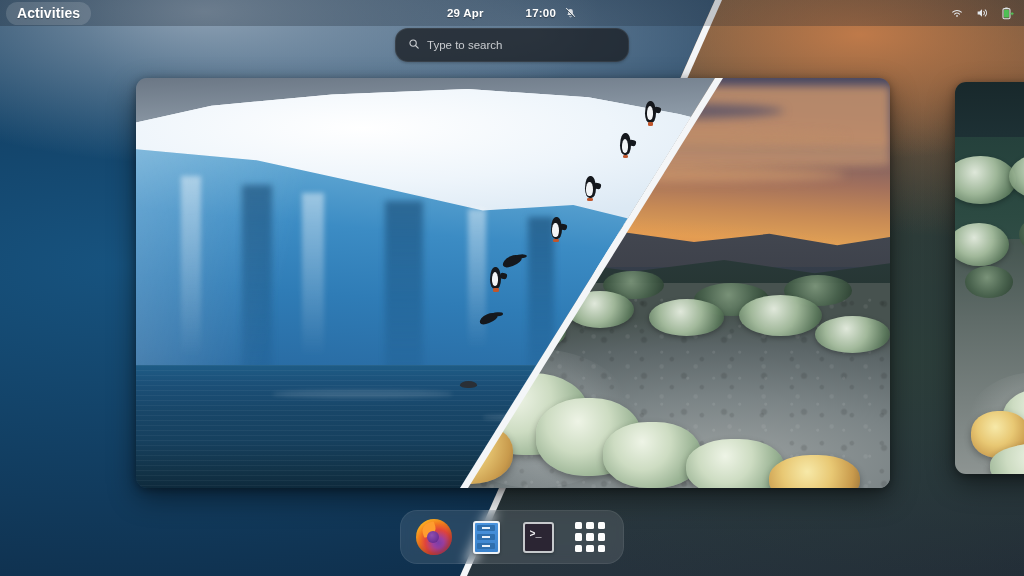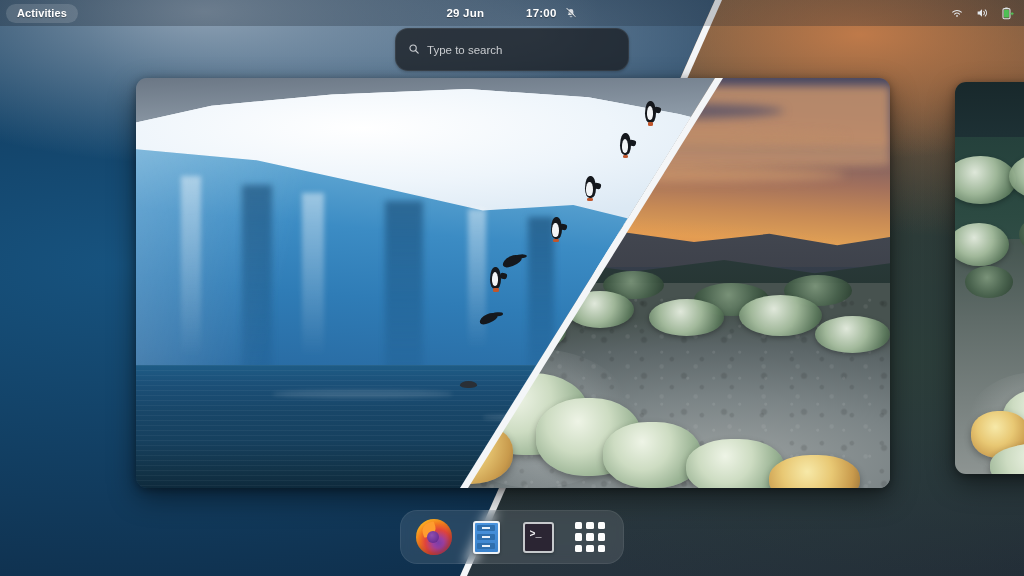--- a/index.html
+++ b/index.html
@@ -44,40 +44,40 @@
   #topbar{
     position:absolute; top:0; left:0; right:0; height:26px;
     display:flex; align-items:center;
     font-size:11.5px; font-weight:bold; color:#ffffff;
     z-index:40;
     background:linear-gradient(to right, rgba(20,30,42,.30), rgba(20,30,42,.22) 70%, rgba(20,30,42,.34));
   }
   .activities{
     margin-left:6px; padding:3px 11px 4px; border-radius:12px;
     background:rgba(255,255,255,.14); color:#fff;
-    letter-spacing:.1px; font-size:11px; font-weight:bold;
+    letter-spacing:.1px; font-size:14px; font-weight:bold;
     text-shadow:0 1px 1px rgba(0,0,0,.35);
   }
   .clock{
     position:absolute; left:50%; transform:translateX(-50%);
     display:flex; align-items:center; gap:8px;
     font-size:11.5px; font-weight:bold; white-space:nowrap;
     text-shadow:0 1px 1px rgba(0,0,0,.4);
   }
   .clock .date{ letter-spacing:.2px; }
   .clock .time{ letter-spacing:.2px;margin-left:34px; }
   .tray{
     position:absolute; right:10px; display:flex; align-items:center; gap:11px;
   }
   .tray svg{ display:block; }
 
   
   #search{
     position:absolute; top:28px; left:50%; transform:translateX(-50%);
-    width:234px; height:43px; border-radius:13px;
+    width:234px; height:34px; border-radius:13px;
     background:rgba(26,30,34,.78);
     border:1px solid rgba(255,255,255,.07);
     display:flex; align-items:center; gap:7px; padding:0 12px;
     z-index:40;
     box-shadow:0 1px 3px rgba(0,0,0,.25);
   }
   #search .ph{
     font-size:11.5px; color:#c9ccd0; font-weight:normal;
   }
 
@@ -320,21 +320,21 @@
 <div id="desktop">
   <div class="bg-left"></div>
   <div class="bg-right"></div>
   <div class="bg-divider"></div>
 </div>
 
 <div id="topbar">
   <div class="activities">Activities</div>
 
   <div class="clock">
-    <span class="date">29 Jun</span>
+    <span class="date">29 Apr</span>
     <span class="time">17:00</span>
     <span>
       <svg width="13" height="13" viewBox="0 0 16 16" fill="none">
         <path d="M4 11h8l-1.1-1.5V6.6a2.9 2.9 0 0 0-5.8 0v2.9L4 11Z" fill="#d9dde2"></path>
         <path d="M6.8 12.2a1.2 1.2 0 0 0 2.4 0" stroke="#d9dde2" stroke-width="1" fill="none"></path>
         <path d="M3 3.2 13 13" stroke="#e8ecef" stroke-width="1.4" stroke-linecap="round"></path>
         <path d="M3 4.4 13.2 14.2" stroke="#2b3a48" stroke-width="1" stroke-linecap="round"></path>
       </svg>
     </span>
   </div>

